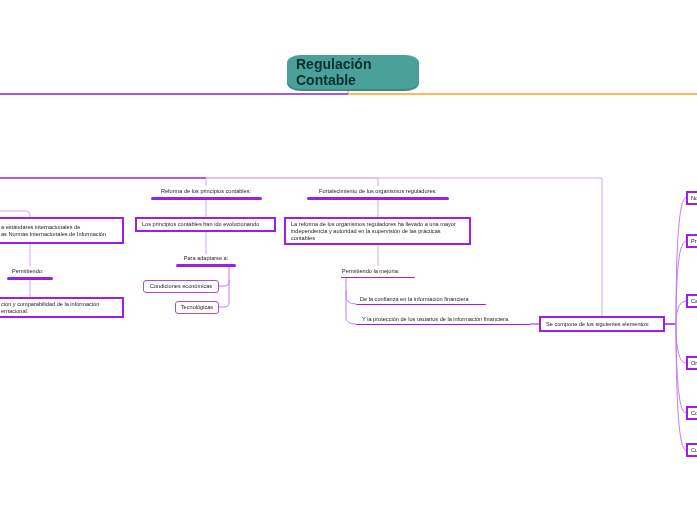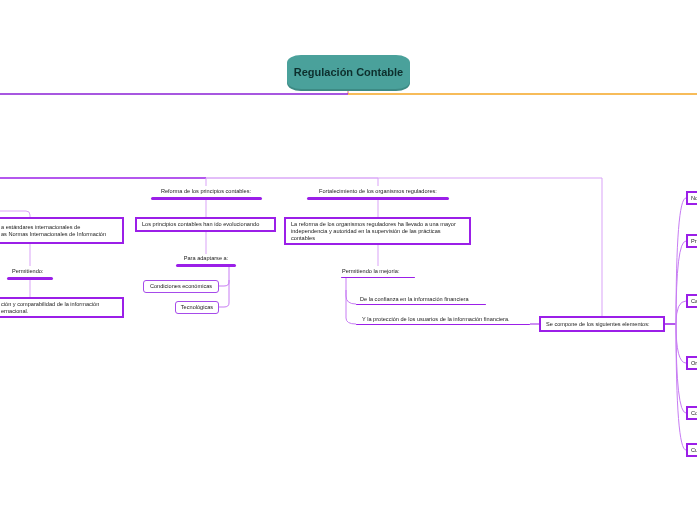--- a/index.html
+++ b/index.html
@@ -6,22 +6,23 @@
   body {
     width:697px; height:520px; position:relative; overflow:hidden;
     background:#ffffff;
     font-family:"Liberation Sans", "DejaVu Sans", sans-serif;
   }
   svg.wires { position:absolute; left:0; top:0; }
   .central {
     position:absolute; left:287px; top:55px; width:123px; height:34px;
     background:#4aa19b; border-radius:14px / 8px;
     display:flex; align-items:center; justify-content:center;
-    font-weight:bold; font-size:11px; color:#0d2f2d;
+    font-weight:bold; font-size:14px; color:#0d2f2d;
     box-shadow:0 2px 0 #3d8a84;
+    padding-left:9px;
   }
   .box {
     position:absolute; background:#fff; border:2px solid #9b1fe8;
     font-size:5.6px; color:#222; box-sizing:border-box;
     padding:2px 5px; line-height:7px;
     display:flex; align-items:center;
   }
   .box.thin { border-width:1px; border-color:#a64bea; border-radius:3px; justify-content:center; }
   .label {
     position:absolute; font-size:5.6px; color:#222; white-space:nowrap; text-align:center;

